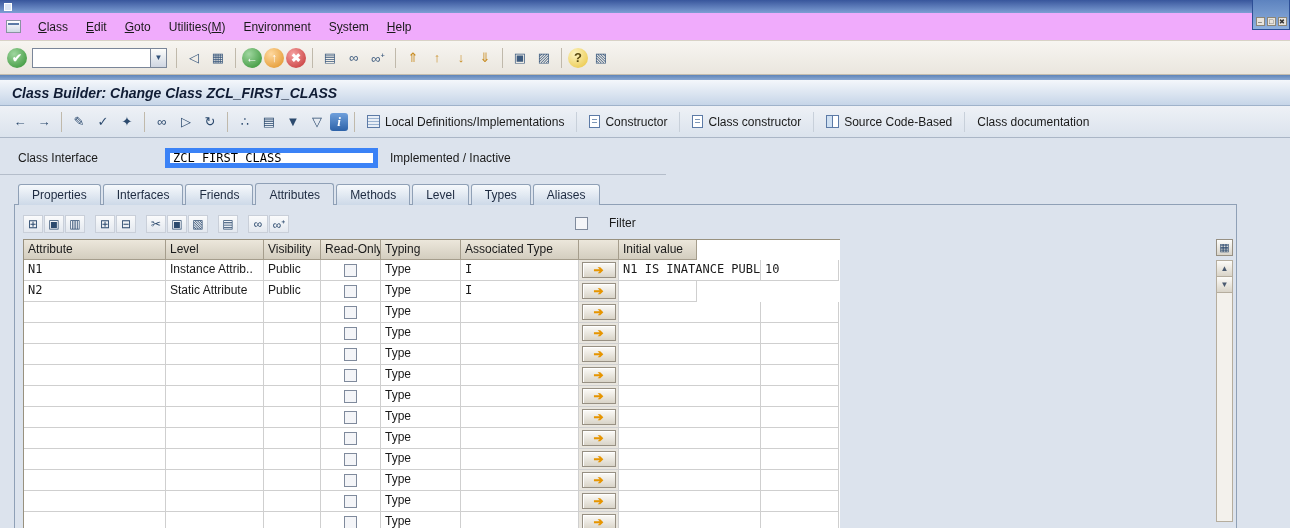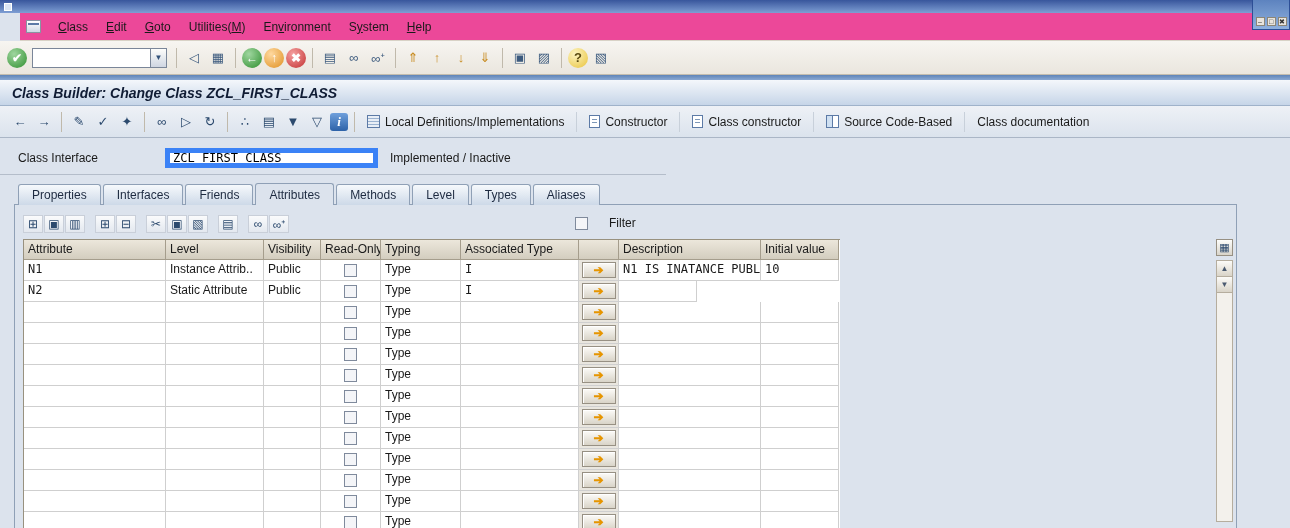--- a/index.html
+++ b/index.html
@@ -5,21 +5,21 @@
   * { margin:0; padding:0; box-sizing:border-box; }
   html,body { width:1290px; height:528px; }
   body { font-family:"Liberation Sans",sans-serif; font-size:12px; color:#1a1a1a; background:#dce3ed; overflow:hidden; position:relative; }
   .mono { font-family:"DejaVu Sans Mono",monospace; }
 
   .titlebar { height:13px; background:linear-gradient(to bottom,#38569c,#7e9ed4); display:flex; align-items:center; padding-left:4px; }
   .win-icon { width:8px; height:8px; background:#dce6f4; border:1px solid #fff; display:inline-block; }
   .corner-box { position:absolute; top:0; right:0; width:38px; height:30px; background:linear-gradient(to bottom,#5d83bf,#8fb0dd); border:1px solid #2d4f96; border-top:none; z-index:5; display:flex; align-items:flex-end; justify-content:center; gap:2px; padding-bottom:3px; }
   .wc-btn { width:9px; height:9px; background:#e8e4dc; border:1px solid #8c8678; font-size:7px; line-height:7px; text-align:center; color:#333; }
 
-  .menubar { height:28px; background:#ec4899; border-bottom:1px solid #d8d2c6; display:flex; align-items:center; padding-left:6px;margin-left:20px; }
+  .menubar { height:28px; background:#f0abfc; border-bottom:1px solid #d8d2c6; display:flex; align-items:center; padding-left:6px; }
   .sys-icon { width:15px; height:13px; border:1px solid #8a93a2; background:linear-gradient(#ffffff,#cfd8e4); margin-right:8px; position:relative; }
   .sys-icon::after { content:""; position:absolute; left:1px; right:1px; top:2px; border-top:2px solid #5c7aa6; }
   .menu-items { display:flex; }
   .menu-item { padding:4px 9px; cursor:default; }
 
   .toolbar { height:34px; background:linear-gradient(#f7f5f1,#eae6de); border-bottom:1px solid #c3bcae; display:flex; align-items:center; padding:0 6px; }
   .tbtn { min-width:22px; height:22px; display:inline-flex; align-items:center; justify-content:center; margin:0 1px; font-size:13px; color:#3c5a7e; cursor:default; }
   .circle-green,.circle-orange,.circle-red { min-width:20px; width:20px; height:20px; border-radius:50%; color:#fff; font-size:12px; font-weight:bold; }
   .circle-green { background:radial-gradient(circle at 35% 30%,#9fd69f,#2f8f2f); }
   .circle-orange { background:radial-gradient(circle at 35% 30%,#ffd9a0,#df8f20); }
@@ -230,21 +230,20 @@
 
   <div class="table">
     <div class="thead">
         <div class="th" style="width: 142px;">Attribute</div>
         <div class="th" style="width: 98px;">Level</div>
         <div class="th" style="width: 57px;">Visibility</div>
         <div class="th" style="width: 60px;">Read-Only</div>
         <div class="th" style="width: 80px;">Typing</div>
         <div class="th" style="width: 118px;">Associated Type</div>
         <div class="th" style="width: 40px;"></div>
-        <div class="th" style="width: 142px;">Description</div>
         <div class="th" style="width: 78px;">Initial value</div>
       </div>
     <div>
         <div class="trow">
           <div class="td mono" style="width: 142px;">N1</div>
           <div class="td" style="width: 98px;">Instance Attrib..</div>
           <div class="td" style="width: 57px;">Public</div>
           <div class="td cbcell" style="width: 60px;">
             <span class="cb"></span>
           </div>

